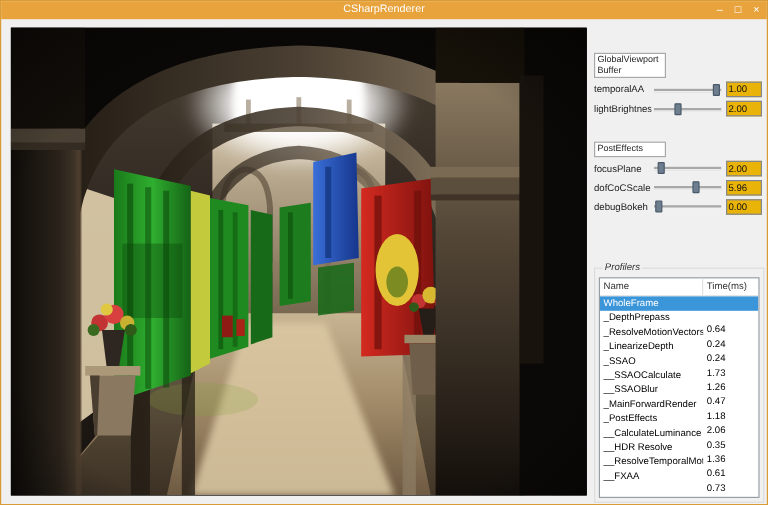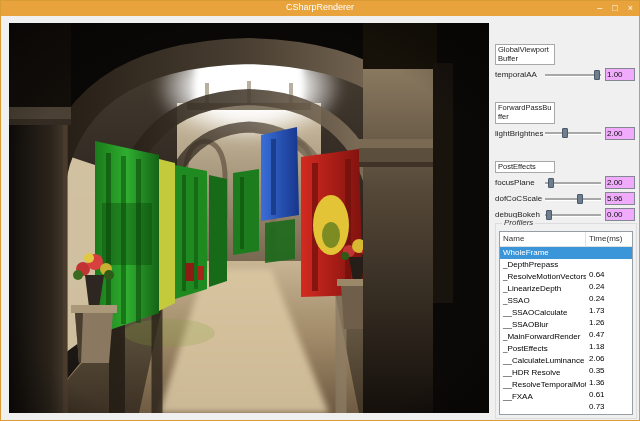--- a/index.html
+++ b/index.html
@@ -20,21 +20,21 @@
     font-size:7.5px;line-height:1.15;padding:1px 2px;margin:20px 0 2px 0;
     word-break:break-all;}
   .srow{display:flex;align-items:center;height:15px;margin:1px 0;justify-content:center;}
   .slabel{width:48px;flex:none;font-size:8px;color:#222;white-space:nowrap;
     overflow:hidden;}
   .strack{position:relative;flex:1;height:12px;margin:0 4px 0 2px;}
   .strack::before{content:"";position:absolute;left:0;right:0;top:5px;height:2px;
     background:#a8a8a8;border-bottom:1px solid #ffffff;}
   .sthumb{position:absolute;top:1px;width:6px;height:10px;background:#6e7e8e;
     border:1px solid #4a5a6a;border-radius:1px;box-sizing:border-box;}
-  .sval{width:26px;height:11px;flex:none;background:#f0abfc;
+  .sval{width:26px;height:11px;flex:none;background:#eab308;
     border:1px solid #828790;font-size:8px;line-height:11px;color:#111;
     padding:0 1px;overflow:hidden;}
   .profilers{position:absolute;left:494px;top:207px;width:142px;height:196px;
     border:1px solid #dcdcdc;box-sizing:border-box;}
   .gbtitle{position:absolute;top:-6px;left:6px;background:#f0f0f0;
     font-size:8px;color:#333;padding:0 2px;font-style:italic;}
   .plist{position:absolute;left:3px;top:7px;right:3px;bottom:3px;
     background:#ffffff;border:1px solid #989ea6;overflow:hidden;}
   .phead{display:flex;height:14px;border-bottom:1px solid #e0e0e0;
     font-size:8px;color:#333;}
@@ -246,21 +246,20 @@
       <div class="combo">GlobalViewportBuffer</div>
 
       <div class="srow">
         <span class="slabel">temporalAA</span>
         <span class="strack">
             <span class="sthumb" style="left: 88%;"></span>
           </span>
         <span class="sval">1.00</span>
       </div>
 
-      <div class="combo">ForwardPassBuffer</div>
 
       <div class="srow">
         <span class="slabel">lightBrightness</span>
         <span class="strack">
             <span class="sthumb" style="left: 30%;"></span>
           </span>
         <span class="sval">2.00</span>
       </div>
 
       <div class="combo">PostEffects</div>

